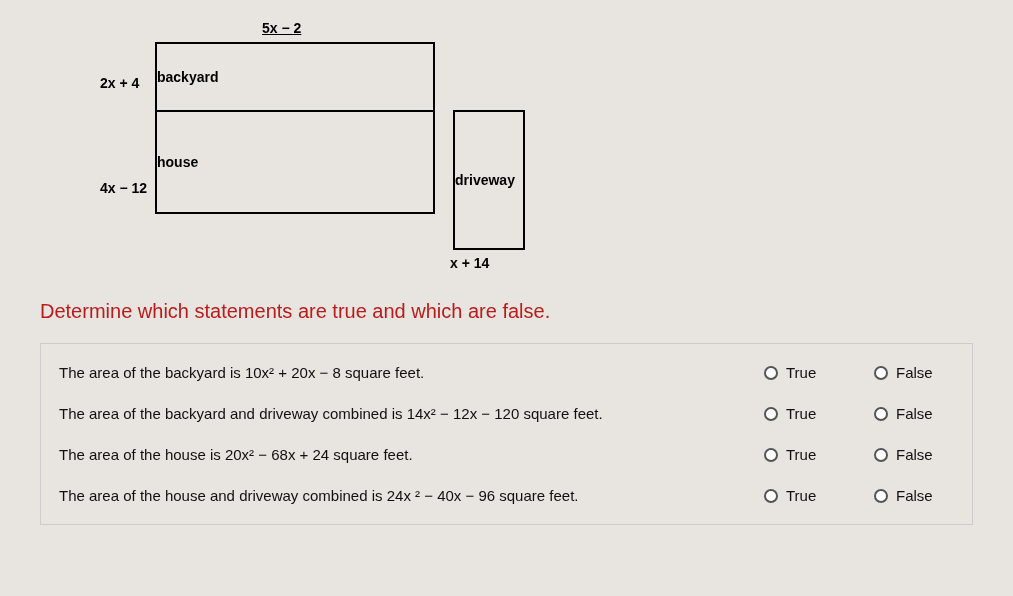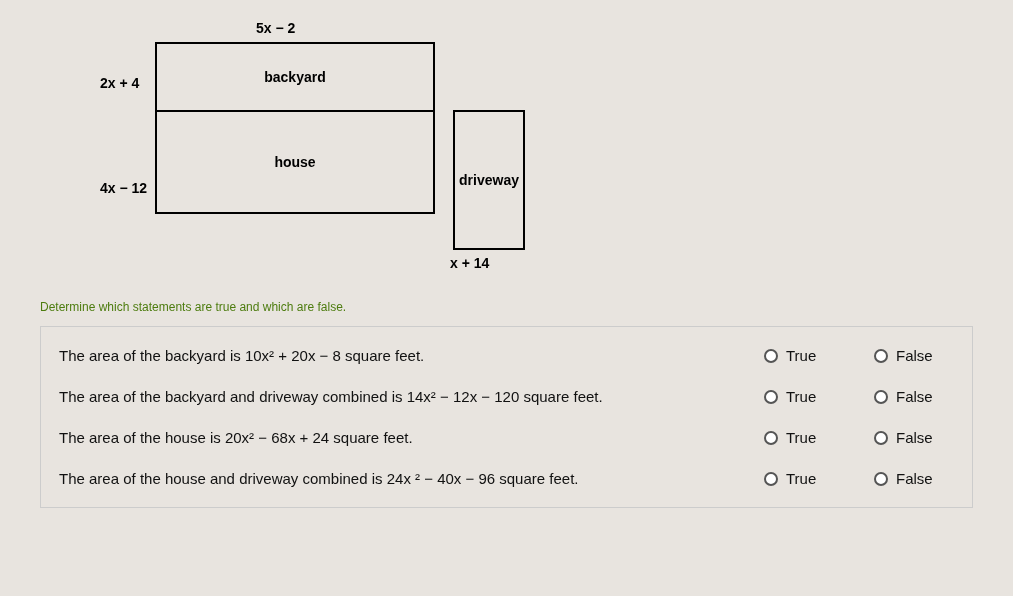--- a/index.html
+++ b/index.html
@@ -20,28 +20,28 @@
       position: absolute;
       font-size: 14px;
       font-weight: bold;
       color: #000;
     }
     .box {
       position: absolute;
       border: 2px solid #000;
       display: flex;
       align-items: center;
-      justify-content: center;
+      justify-content: flex-start;
       font-size: 14px;
       font-weight: bold;
     }
     .prompt {
-      font-size: 12px;
-      color: #4d7c0f;
-      margin-bottom: 12px;
+      font-size: 20px;
+      color: #b91c1c;
+      margin-bottom: 20px;
       margin-top: 10px;
     }
     .questions {
       border: 1px solid #ccc;
       background: #e8e4df;
       padding: 8px 0;
     }
     .question-row {
       display: flex;
       padding: 12px 18px;
@@ -67,21 +67,21 @@
       background: #fff;
     }
     .option-label {
       font-size: 15px;
     }
   </style>
 </head>
 <body>
 
 <div class="diagram-area">
-  <div class="label" style="left:156px; top:0px;">5x − 2</div>
+  <div class="label" style="left:162px; top:0px;text-decoration:underline;">5x − 2</div>
   <div class="label" style="left:0px; top:55px;">2x + 4</div>
   <div class="label" style="left:0px; top:160px;">4x − 12</div>
 
   <div class="box" style="left:55px; top:22px; width:280px; height:70px;">
     <span>backyard</span>
   </div>
   <div class="box" style="left:55px; top:90px; width:280px; height:104px;">
     <span>house</span>
   </div>
   <div class="box" style="left:333px; top:90px; width:72px; height:140px;margin-left:20px;">

